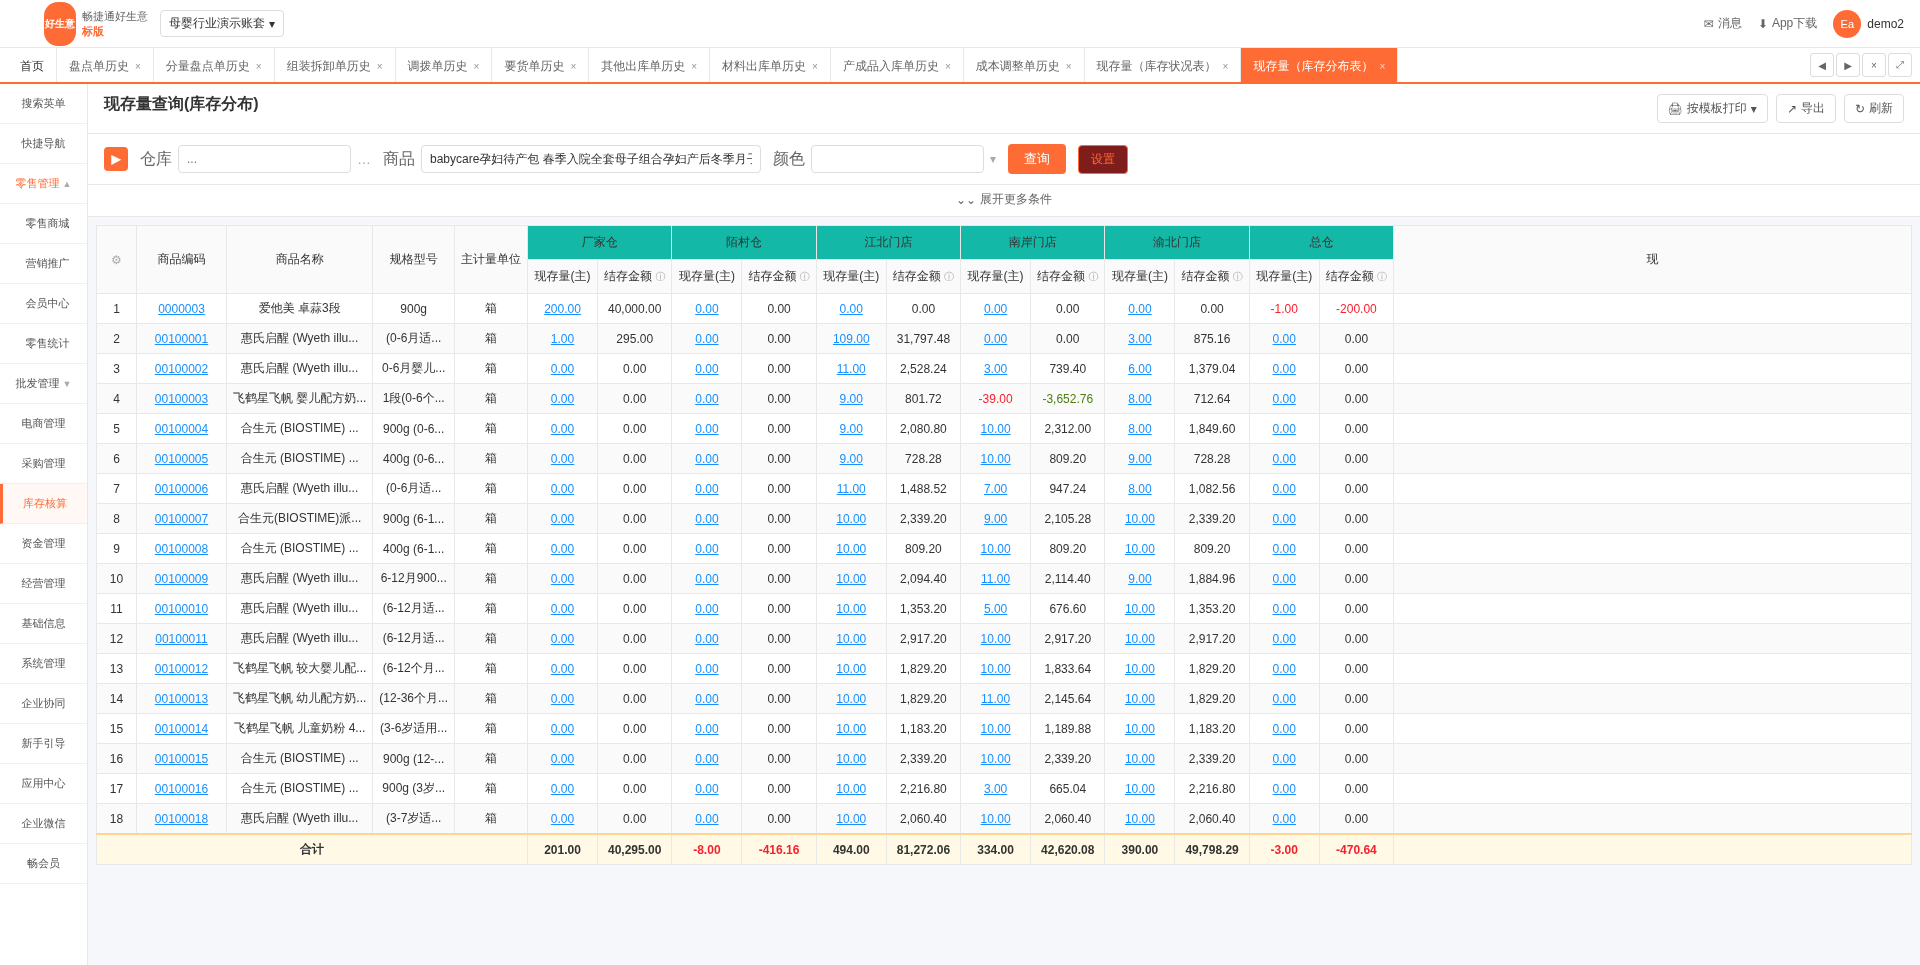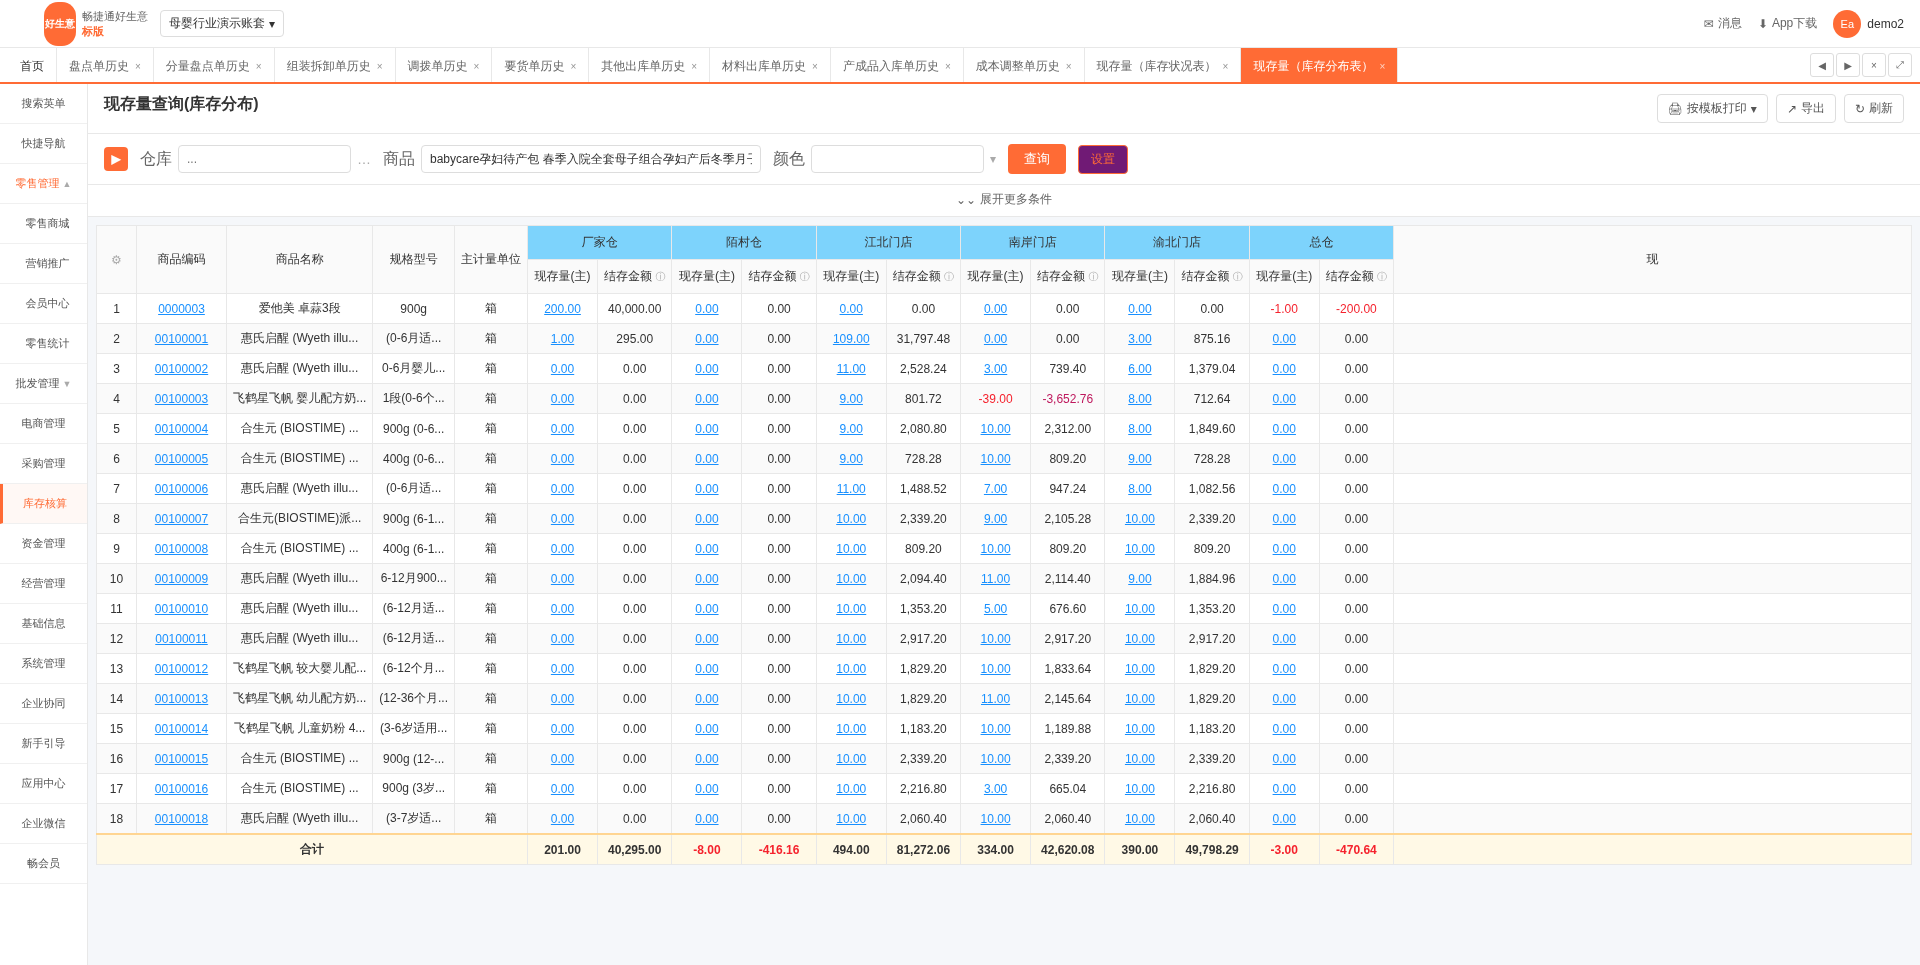--- a/index.html
+++ b/index.html
@@ -130,21 +130,21 @@
       background: #ff6b35;
       color: white;
       border: none;
       border-radius: 4px;
       padding: 6px 16px;
       cursor: pointer;
       font-size: 13px;
       font-weight: 500;
     }
     .settings-btn {
-      background: #701a75;
+      background: #7f1d1d;
       color: #ff6b35;
       border: 1px solid #ff6b35;
       border-radius: 4px;
       padding: 5px 12px;
       cursor: pointer;
       font-size: 12px;
     }
     .expand-more {
       display: flex; align-items: center; gap: 4px;
       color: #666; cursor: pointer; font-size: 12px;
@@ -169,21 +169,21 @@
       padding: 8px 6px;
       text-align: center;
       font-weight: 500;
       color: #333;
       white-space: nowrap;
       position: sticky;
       top: 0;
       z-index: 1;
     }
     .data-table th.group-header {
-      background: #7dd3fc;
+      background: #14b8a6;
     }
     .data-table td {
       border: 1px solid #e8e8e8;
       padding: 6px 6px;
       text-align: center;
       white-space: nowrap;
       color: #333;
     }
     .data-table tr:nth-child(even) td { background: #fafafa; }
     .data-table .num-link { color: #1890ff; text-decoration: underline; cursor: pointer; }
@@ -437,21 +437,21 @@
               <td>飞鹤星飞帆 婴儿配方奶...</td>
               <td>1段(0-6个...</td>
               <td>箱</td>
               <td><span class="num-link">0.00</span></td>
               <td>0.00</td>
               <td><span class="num-link">0.00</span></td>
               <td>0.00</td>
               <td><span class="num-link">9.00</span></td>
               <td>801.72</td>
               <td><span class="num-red">-39.00</span></td>
-              <td style="color: #be185d;">-3,652.76</td>
+              <td style="color: #4d7c0f;">-3,652.76</td>
               <td><span class="num-link">8.00</span></td>
               <td>712.64</td>
               <td><span class="num-link">0.00</span></td>
               <td>0.00</td>
               <td></td>
             </tr>
             <tr>
               <td>5</td>
               <td><span class="num-link">00100004</span></td>
               <td>合生元 (BIOSTIME) ...</td>

